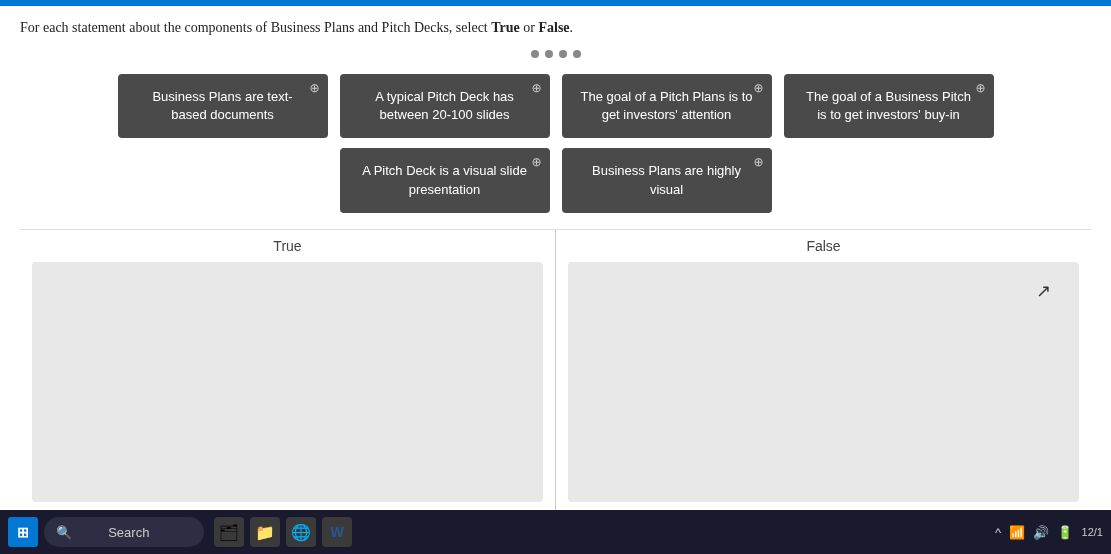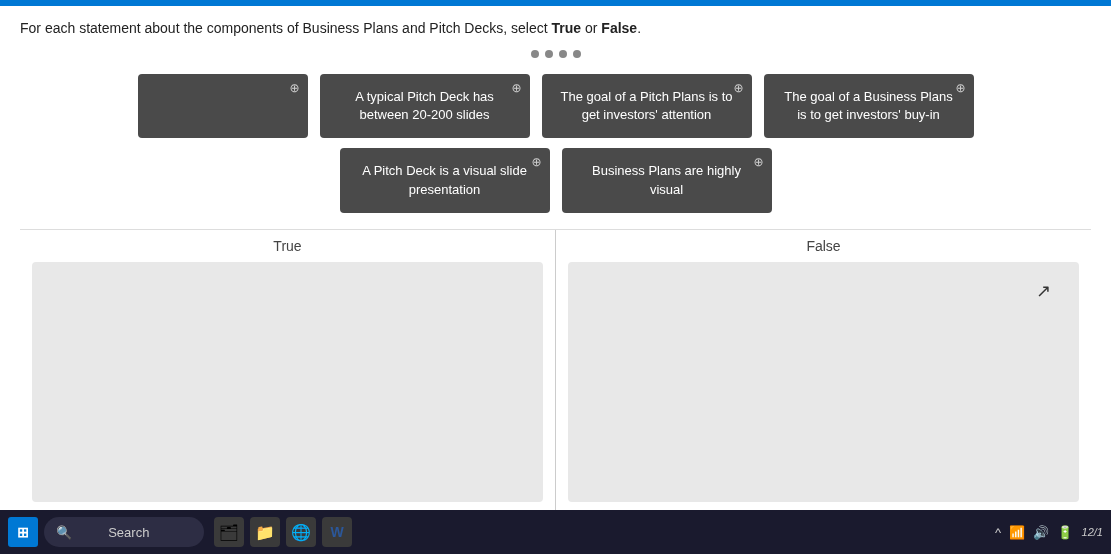--- a/index.html
+++ b/index.html
@@ -28,20 +28,21 @@
       display: flex;
       flex-direction: column;
       padding: 14px 20px 0 20px;
     }
 
     
     .instructions {
       font-size: 14px;
       color: #222;
       margin-bottom: 14px;
+      font-family: Liberation Serif, serif;
     }
 
     .instructions strong {
       font-weight: 700;
     }
 
     
     .dots-indicator {
       display: flex;
       justify-content: center;
@@ -197,21 +198,20 @@
       display: flex;
       align-items: center;
       gap: 8px;
       color: #ccc;
       font-size: 12px;
     }
 
     .taskbar-time {
       color: #ccc;
       font-size: 11px;
-      font-style: italic;
     }
 
     .taskbar-icon-small {
       color: #ccc;
       font-size: 13px;
     }
 
     .cursor-arrow {
       position: absolute;
       right: 60px;
@@ -237,32 +237,33 @@
     <div class="dot"></div>
     <div class="dot"></div>
     <div class="dot"></div>
   </div>
 
   <div class="cards-area">
 
     <div class="cards-row">
       <div class="card">
         <span class="drag-icon">⊕</span>
-      </div>
-      <div class="card">
-        <span class="drag-icon">⊕</span>
-        <span>A typical Pitch Deck has between 20-200 slides</span>
+        <span>Business Plans are text-based documents</span>
+      </div>
+      <div class="card">
+        <span class="drag-icon">⊕</span>
+        <span>A typical Pitch Deck has between 20-100 slides</span>
       </div>
       <div class="card">
         <span class="drag-icon">⊕</span>
         <span>The goal of a Pitch Plans is to get investors' attention</span>
       </div>
       <div class="card">
         <span class="drag-icon">⊕</span>
-        <span>The goal of a Business Plans is to get investors' buy-in</span>
+        <span>The goal of a Business Pitch is to get investors' buy-in</span>
       </div>
     </div>
 
     <div class="cards-row">
       <div class="card">
         <span class="drag-icon">⊕</span>
         <span>A Pitch Deck is a visual slide presentation</span>
       </div>
       <div class="card">
         <span class="drag-icon">⊕</span>

